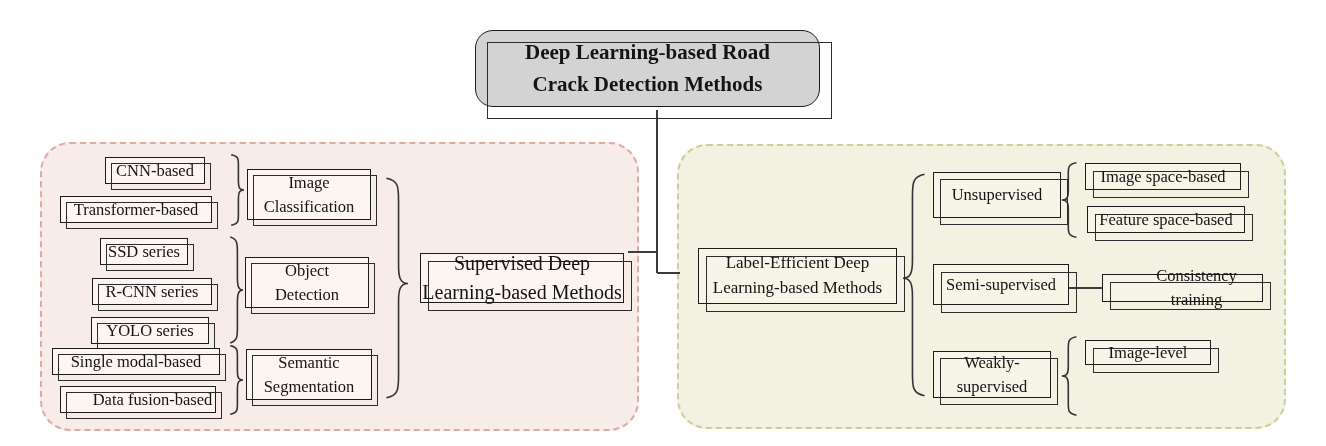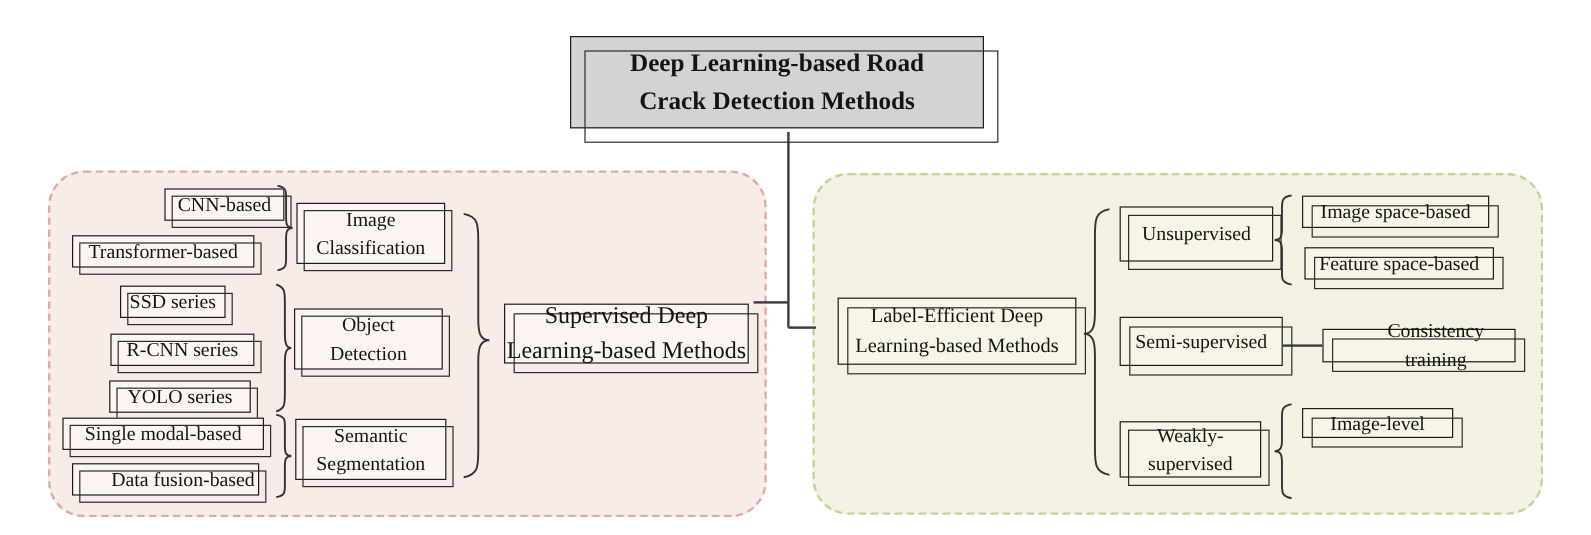--- a/index.html
+++ b/index.html
@@ -58,24 +58,24 @@
 <div id="stage">
 
   <div class="panel pink" style="left:40px;top:142px;width:595px;height:285px;"></div>
   <div class="panel green" style="left:677px;top:144px;width:605px;height:281px;"></div>
 
   <div class="line" style="left:656px;top:110px;width:2px;height:163px;"></div>
   <div class="line" style="left:628px;top:251px;width:29px;height:2px;"></div>
   <div class="line" style="left:657px;top:272px;width:23px;height:2px;"></div>
   <div class="line" style="left:1069px;top:287px;width:33px;height:2px;"></div>
 
-  <div class="node title-node" style="left:475px;top:30px;width:345px;height:77px;">Deep Learning-based Road
+  <div class="node title-node" style="left:475px;top:30px;width:345px;height:77px;border-radius:18px;">Deep Learning-based Road
 Crack Detection Methods</div>
 
-  <div class="node pinkfill" style="left:105px;top:157px;width:100px;height:27px;margin-left:32px;">CNN-based</div>
+  <div class="node pinkfill" style="left:105px;top:157px;width:100px;height:27px;">CNN-based</div>
   <div class="node pinkfill" style="left:60px;top:196px;width:152px;height:27px;">Transformer-based</div>
   <div class="brace" style="left:228px;top:154px;width:16px;height:72px;">
     <svg viewBox="0 0 20 100" preserveAspectRatio="none">
         <path d="M4,1 C13,3 13,7 13,15 L13,38 C13,46 14,50 20,50 C14,50 13,54 13,62 L13,85 C13,93 13,97 4,99"></path>
       </svg>
   </div>
   <div class="node pinkfill" style="left:247px;top:169px;width:124px;height:51px;">Image
 Classification</div>
 
   <div class="node pinkfill" style="left:100px;top:238px;width:88px;height:27px;">SSD series</div>

